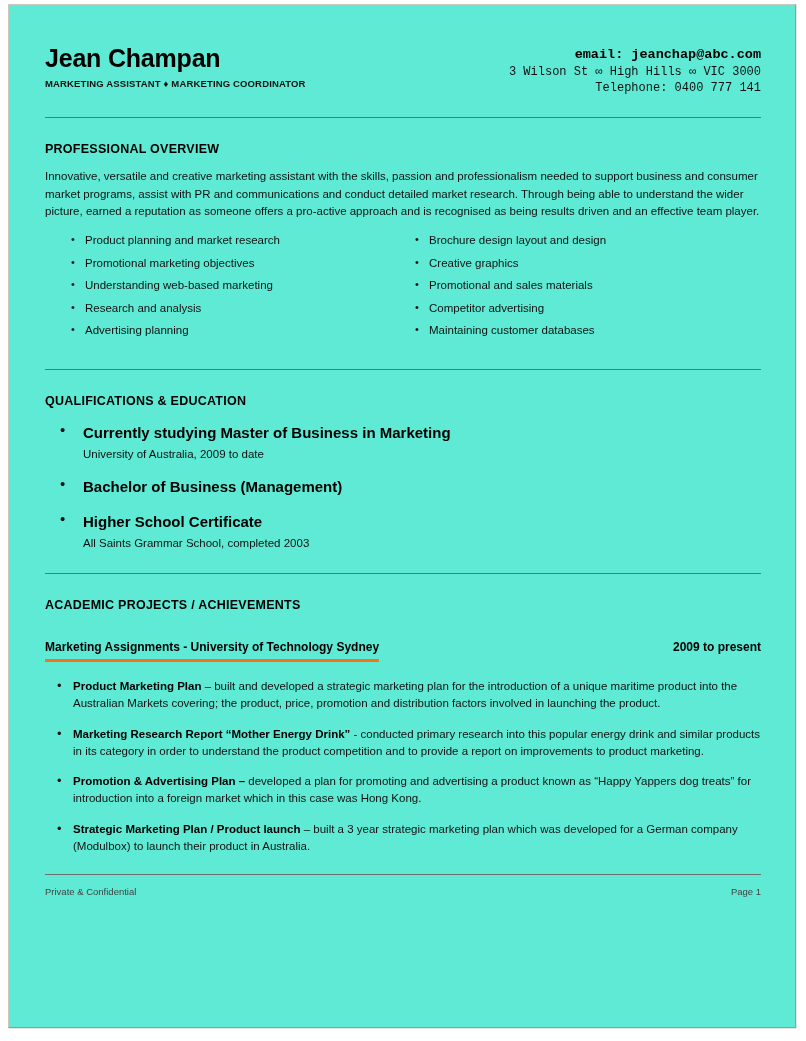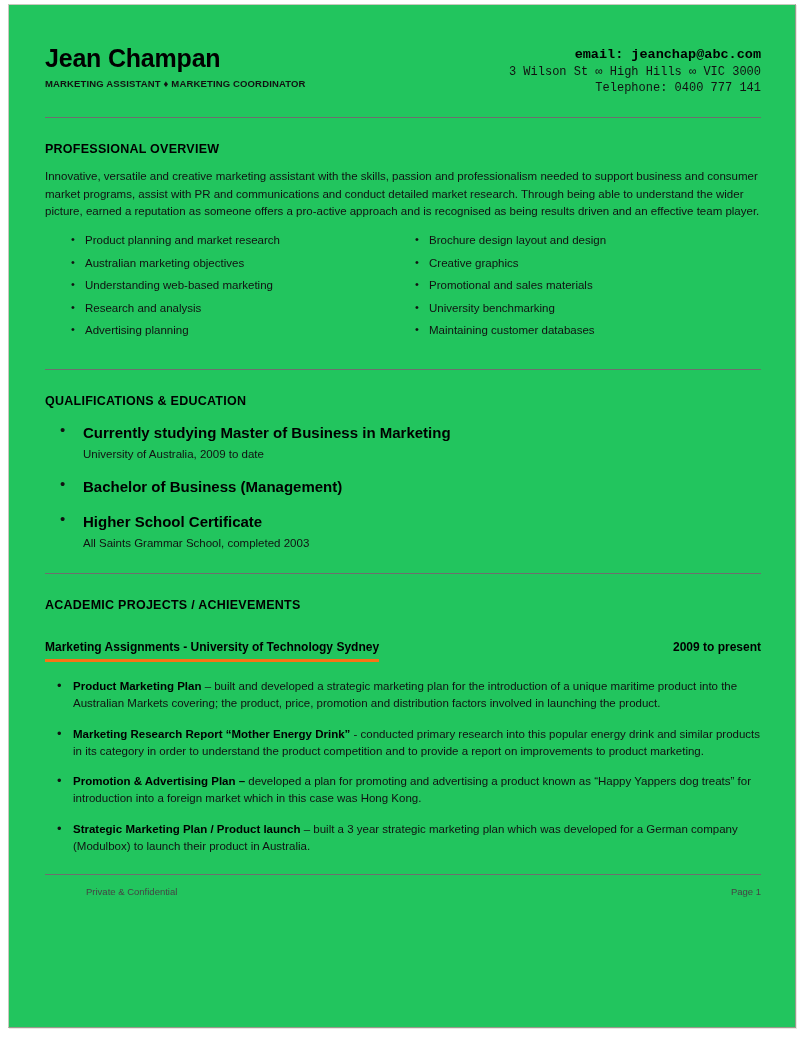--- a/index.html
+++ b/index.html
@@ -16,21 +16,21 @@
     overflow: hidden;
   }
 
   
   .page {
     position: absolute;
     left: 8px;
     top: 4px;
     width: 788px;
     height: 1024px;
-    background: #22c55e;
+    background: #5eead4;
     border: 1px solid #c9c9bd;
     border-right-color: #9a9a8c;
     border-bottom-color: #9a9a8c;
     box-sizing: border-box;
     box-shadow: 1px 1px 0 #e8e8e0;
   }
 
   .content {
     position: absolute;
     left: 36px;
@@ -208,21 +208,20 @@
     color: #000;
   }
 
   
   .footer {
     display: flex;
     justify-content: space-between;
     margin-top: 11px;
     font-size: 9.5px;
     color: #444;
-    margin-left: 41px;
   }
 </style>
 </head>
 <body>
 
 <div class="page">
   <div class="content">
 
     <div class="header">
       <div class="header-left">
@@ -236,30 +235,30 @@
       </div>
     </div>
 
     <hr class="rule rule-pro">
     <div class="section-heading">PROFESSIONAL OVERVIEW</div>
     <div class="para">Innovative, versatile and creative marketing assistant with the skills, passion and professionalism needed to support business and consumer market programs, assist with PR and communications and conduct detailed market research. Through being able to understand the wider picture, earned a reputation as someone offers a pro-active approach and is recognised as being results driven and an effective team player.</div>
 
     <div class="skills">
       <div class="skills-col left">
         <div class="skill-item">Product planning and market research</div>
-        <div class="skill-item">Australian marketing objectives</div>
+        <div class="skill-item">Promotional marketing objectives</div>
         <div class="skill-item">Understanding web-based marketing</div>
         <div class="skill-item">Research and analysis</div>
         <div class="skill-item">Advertising planning</div>
       </div>
       <div class="skills-col right">
         <div class="skill-item">Brochure design layout and design</div>
         <div class="skill-item">Creative graphics</div>
         <div class="skill-item">Promotional and sales materials</div>
-        <div class="skill-item">University benchmarking</div>
+        <div class="skill-item">Competitor advertising</div>
         <div class="skill-item">Maintaining customer databases</div>
       </div>
     </div>
 
     <hr class="rule rule-qual">
     <div class="section-heading">QUALIFICATIONS &amp; EDUCATION</div>
     <div class="edu-list">
       <div class="edu-item">
         <div class="edu-degree">Currently studying Master of Business in Marketing</div>
         <div class="edu-school">University of Australia, 2009 to date</div>

